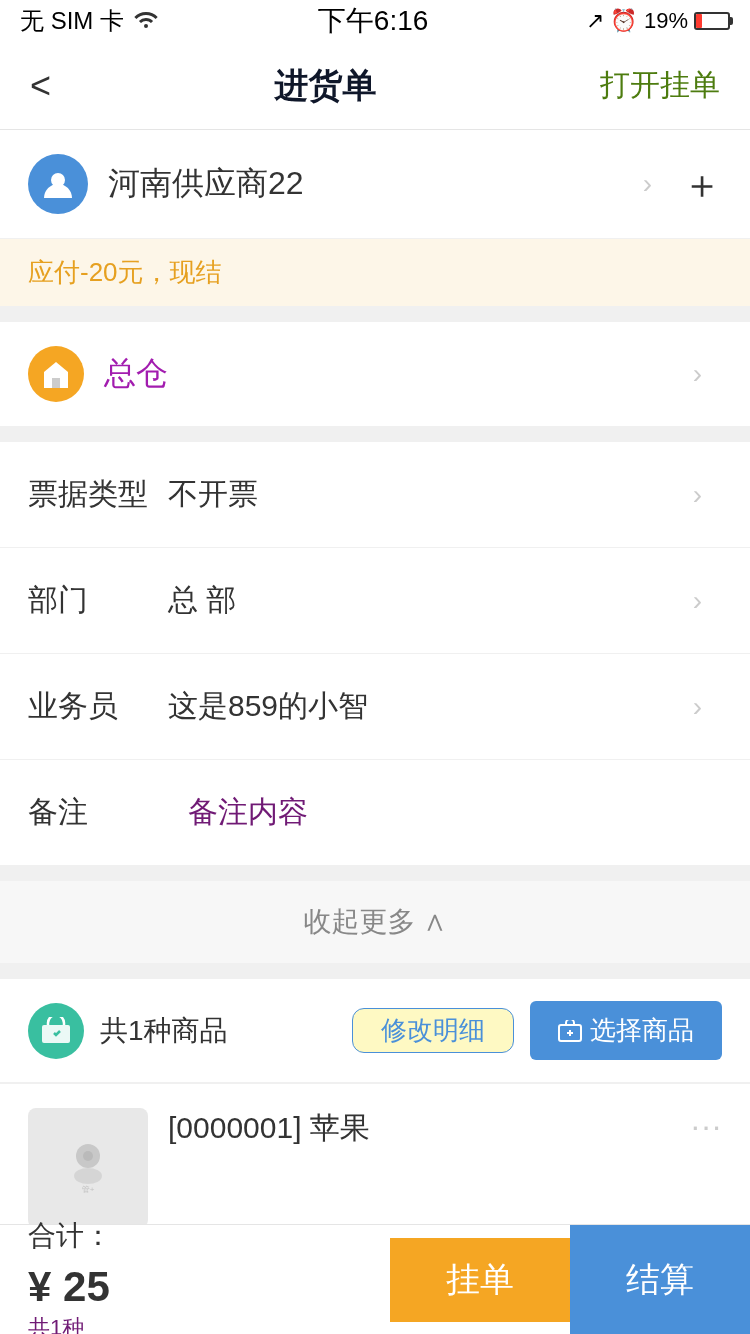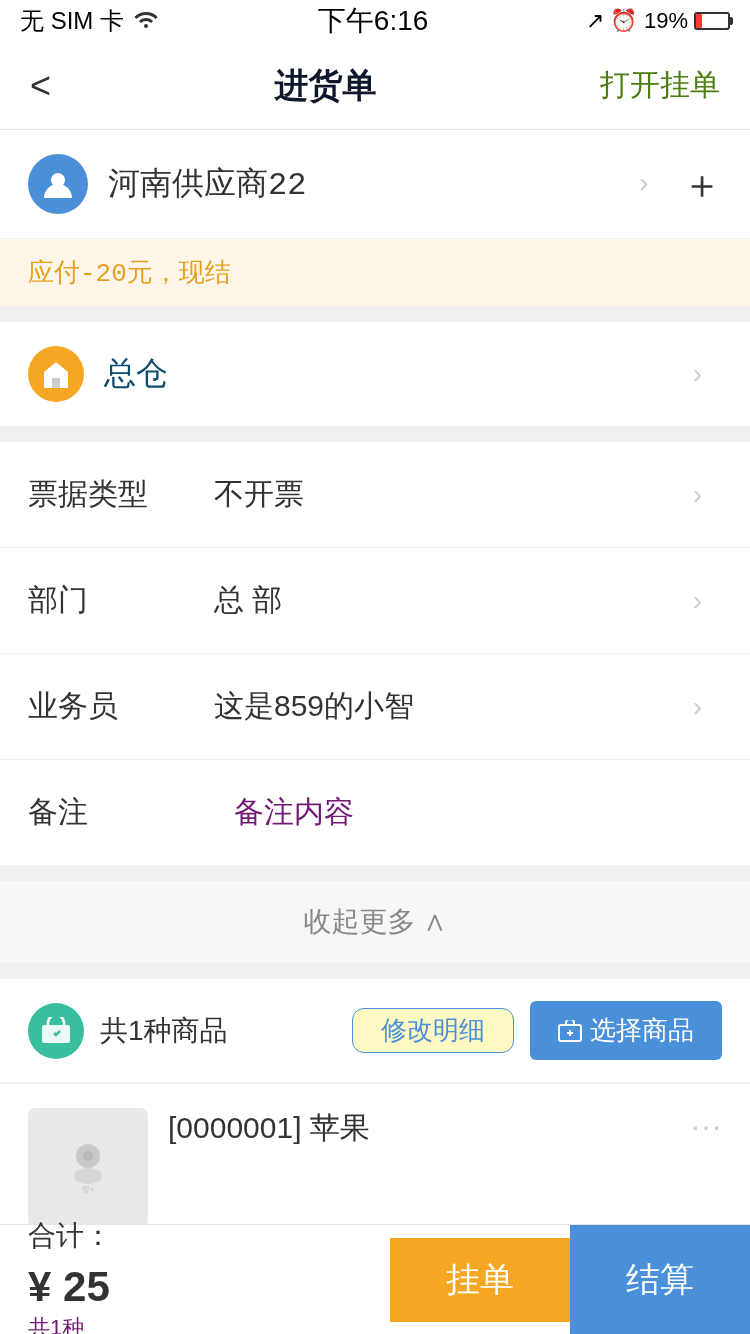--- a/index.html
+++ b/index.html
@@ -69,21 +69,20 @@
 
     .section {
       background: #fff;
       margin-bottom: 16px;
     }
 
     
     .supplier-section {
       background: #fff;
       margin-bottom: 0;
-      font-family: Liberation Mono, monospace;
     }
     .supplier-row {
       display: flex;
       align-items: center;
       padding: 24px 28px;
       border-bottom: 1px solid #f0f0f0;
     }
     .supplier-avatar {
       width: 60px; height: 60px;
       border-radius: 50%;
@@ -128,32 +127,31 @@
       width: 56px; height: 56px;
       border-radius: 50%;
       background: #f5a623;
       display: flex; align-items: center; justify-content: center;
       margin-right: 20px;
       flex-shrink: 0;
     }
     .warehouse-name {
       flex: 1;
       font-size: 32px;
-      color: #0c4a6e;
+      color: #a21caf;
     }
 
     
     .form-row {
       display: flex;
       align-items: center;
       padding: 32px 28px;
       background: #fff;
       border-bottom: 1px solid #f0f0f0;
       min-height: 100px;
-      gap: 46px;
     }
     .form-label {
       font-size: 30px;
       color: #333;
       width: 140px;
       flex-shrink: 0;
     }
     .form-value {
       flex: 1;
       font-size: 30px;

